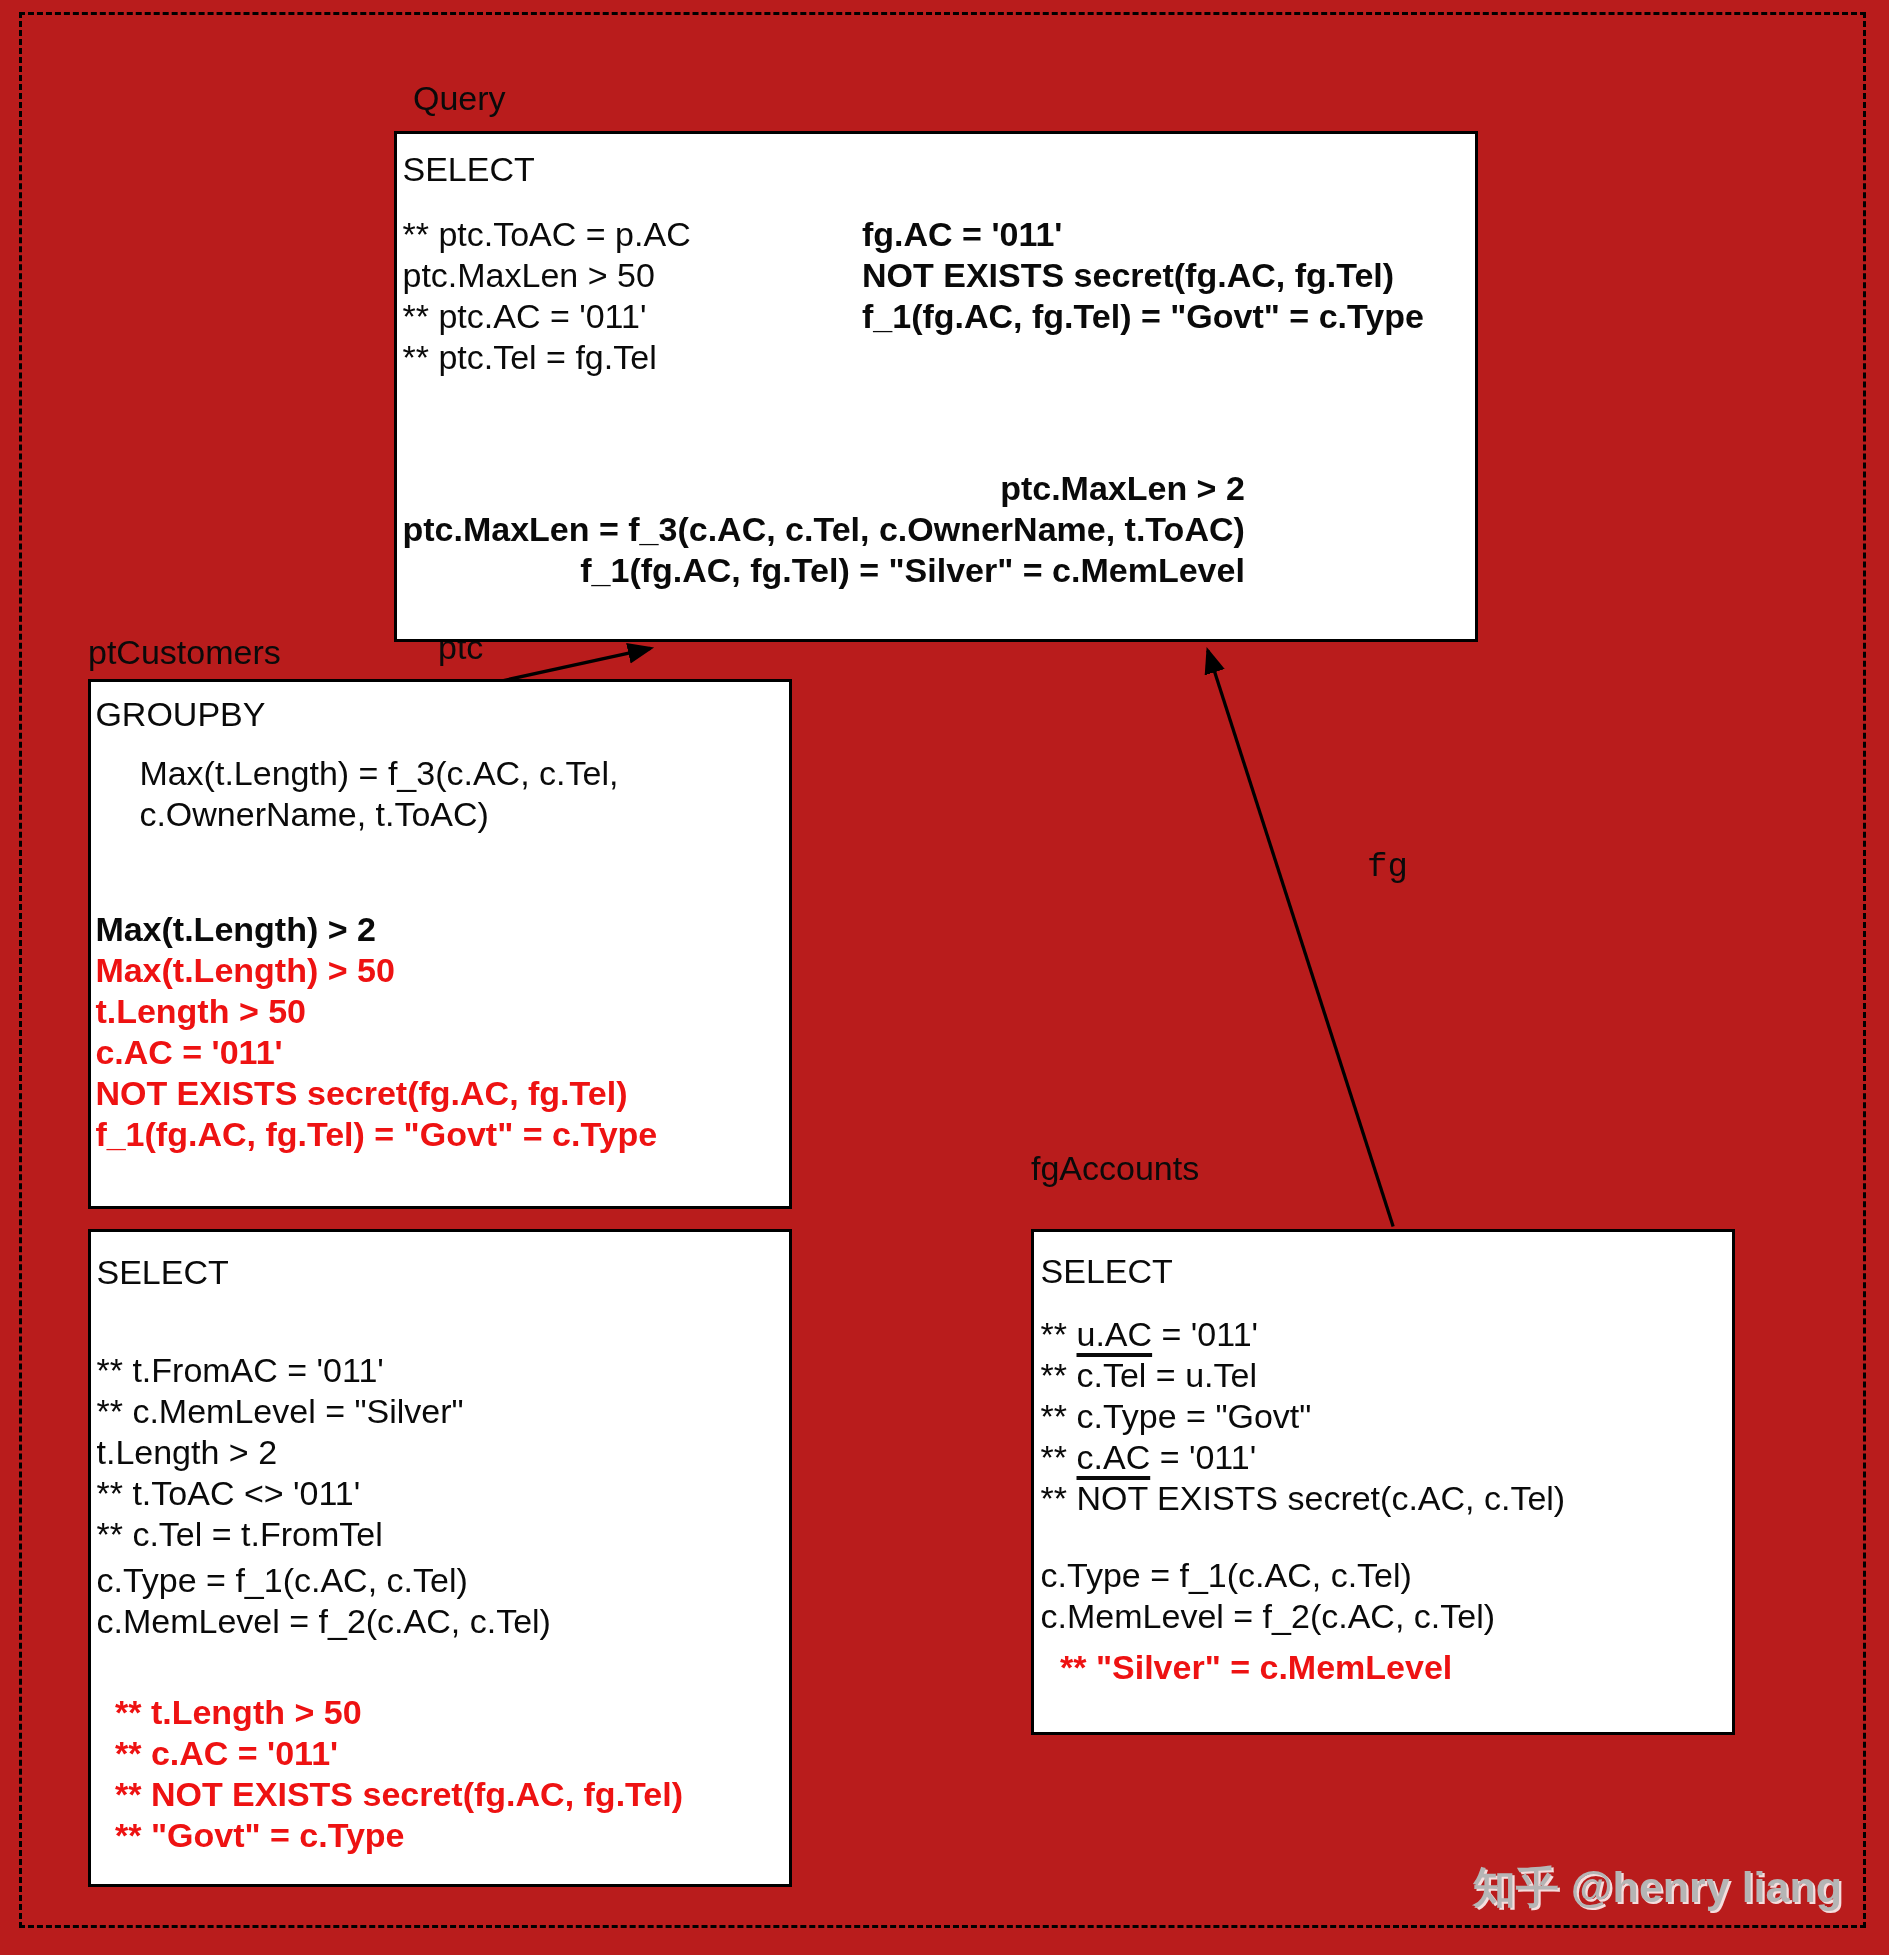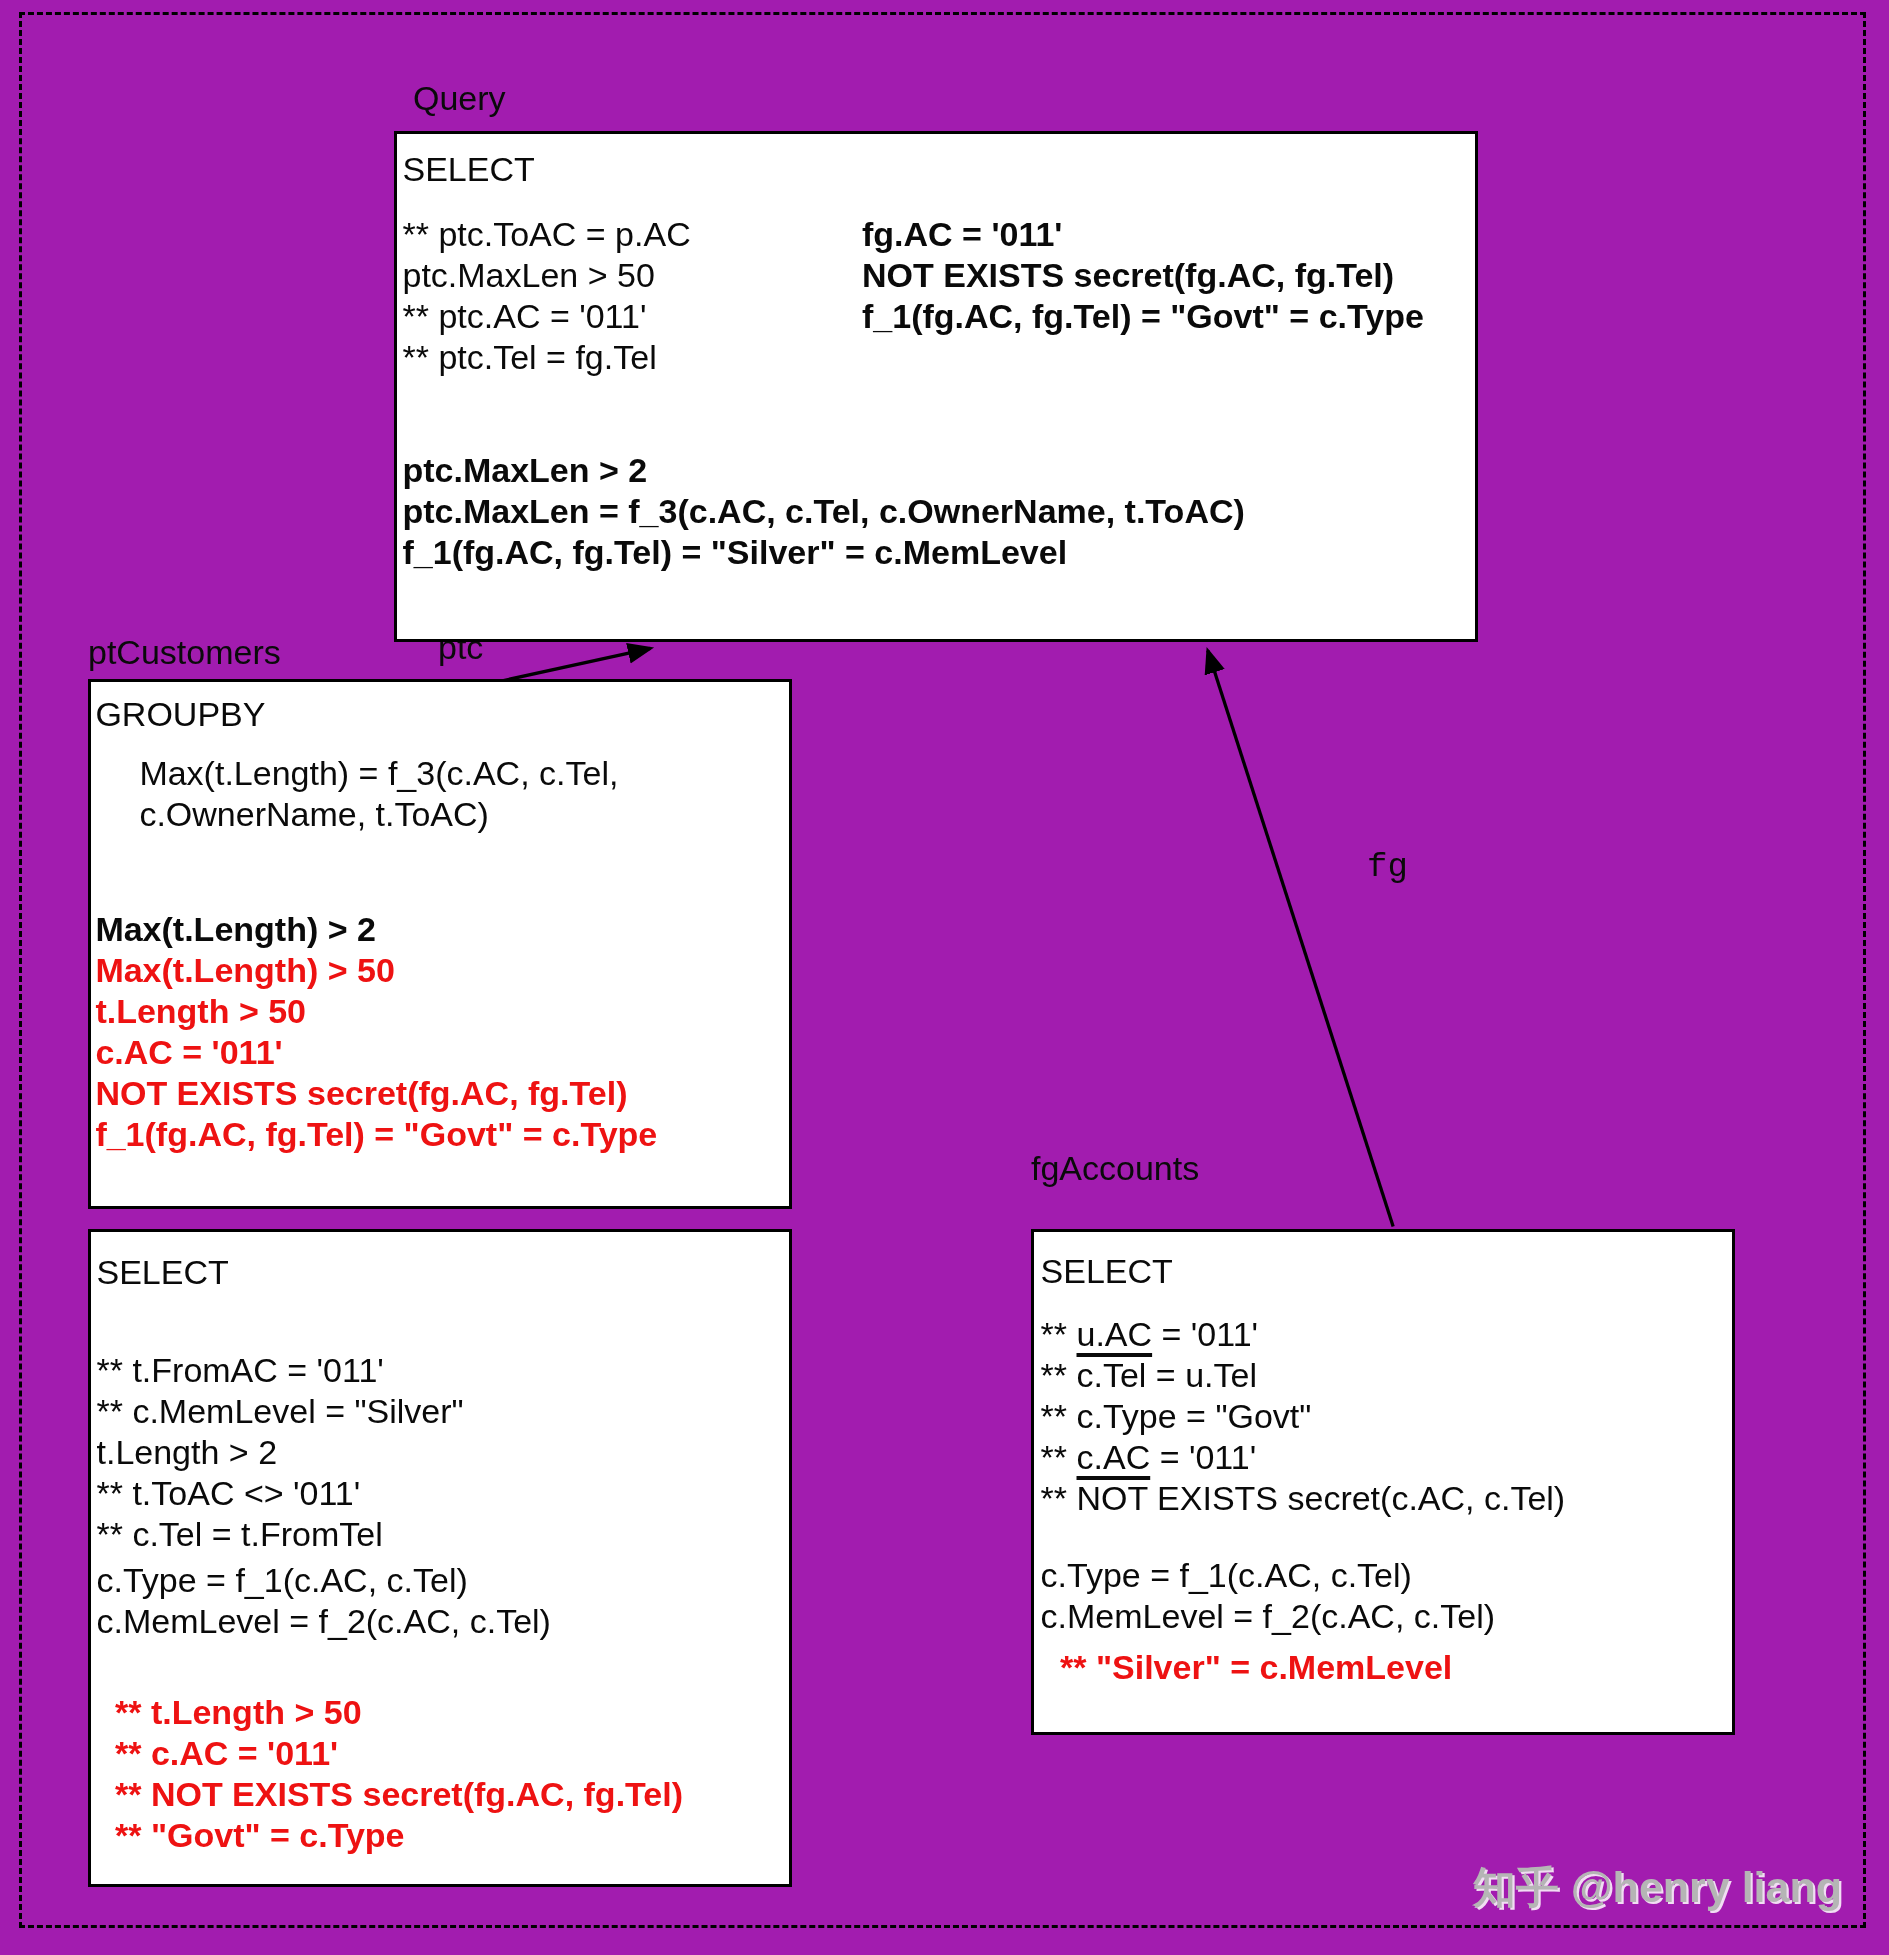--- a/index.html
+++ b/index.html
@@ -1,17 +1,17 @@
 <!DOCTYPE html>
 <html style="--red: #ee1212;font-size:8.8px"><head>
 <meta charset="utf-8">
 <style>
   html,body{margin:0;padding:0;background:#ffffff;}
   #canvas{
-    position:relative;width:1889px;height:1955px;background:#a21caf;
+    position:relative;width:1889px;height:1955px;background:#b91c1c;
     font-family:"Liberation Sans", sans-serif;color:#0a0a0a;overflow:hidden;
   }
   .frame{
     position:absolute;left:18.7px;top:12px;width:1847px;height:1916px;
     border:3.3px dashed #000;box-sizing:border-box;pointer-events:none;
   }
   .node{
     position:absolute;border:3.3px solid #000;background:#fff;box-sizing:border-box;
   }
   .grp{position:absolute;}
@@ -64,21 +64,21 @@
         <div class="line">** ptc.ToAC = p.AC</div>
         <div class="line">ptc.MaxLen &gt; 50</div>
         <div class="line">** ptc.AC = '011'</div>
         <div class="line">** ptc.Tel = fg.Tel</div>
       </div>
     <div class="grp" style="left:465px;top:80px;">
         <div class="line b">fg.AC = '011'</div>
         <div class="line b">NOT EXISTS secret(fg.AC, fg.Tel)</div>
         <div class="line b">f_1(fg.AC, fg.Tel) = "Govt" = c.Type</div>
       </div>
-    <div class="grp" style="left:5.5px;top:316px;">
+    <div class="grp" style="left:5.5px;top:334px;text-align:right;">
         <div class="line b">ptc.MaxLen &gt; 2</div>
         <div class="line b">ptc.MaxLen = f_3(c.AC, c.Tel, c.OwnerName, t.ToAC)</div>
         <div class="line b">f_1(fg.AC, fg.Tel) = "Silver" = c.MemLevel</div>
       </div>
   </div>
 
   <div class="node" style="left:88px;top:679px;width:704px;height:530px;padding-left:32px;">
     <div class="grp" style="left:4.4px;top:12px;">
       <div class="line">GROUPBY</div>
     </div>

